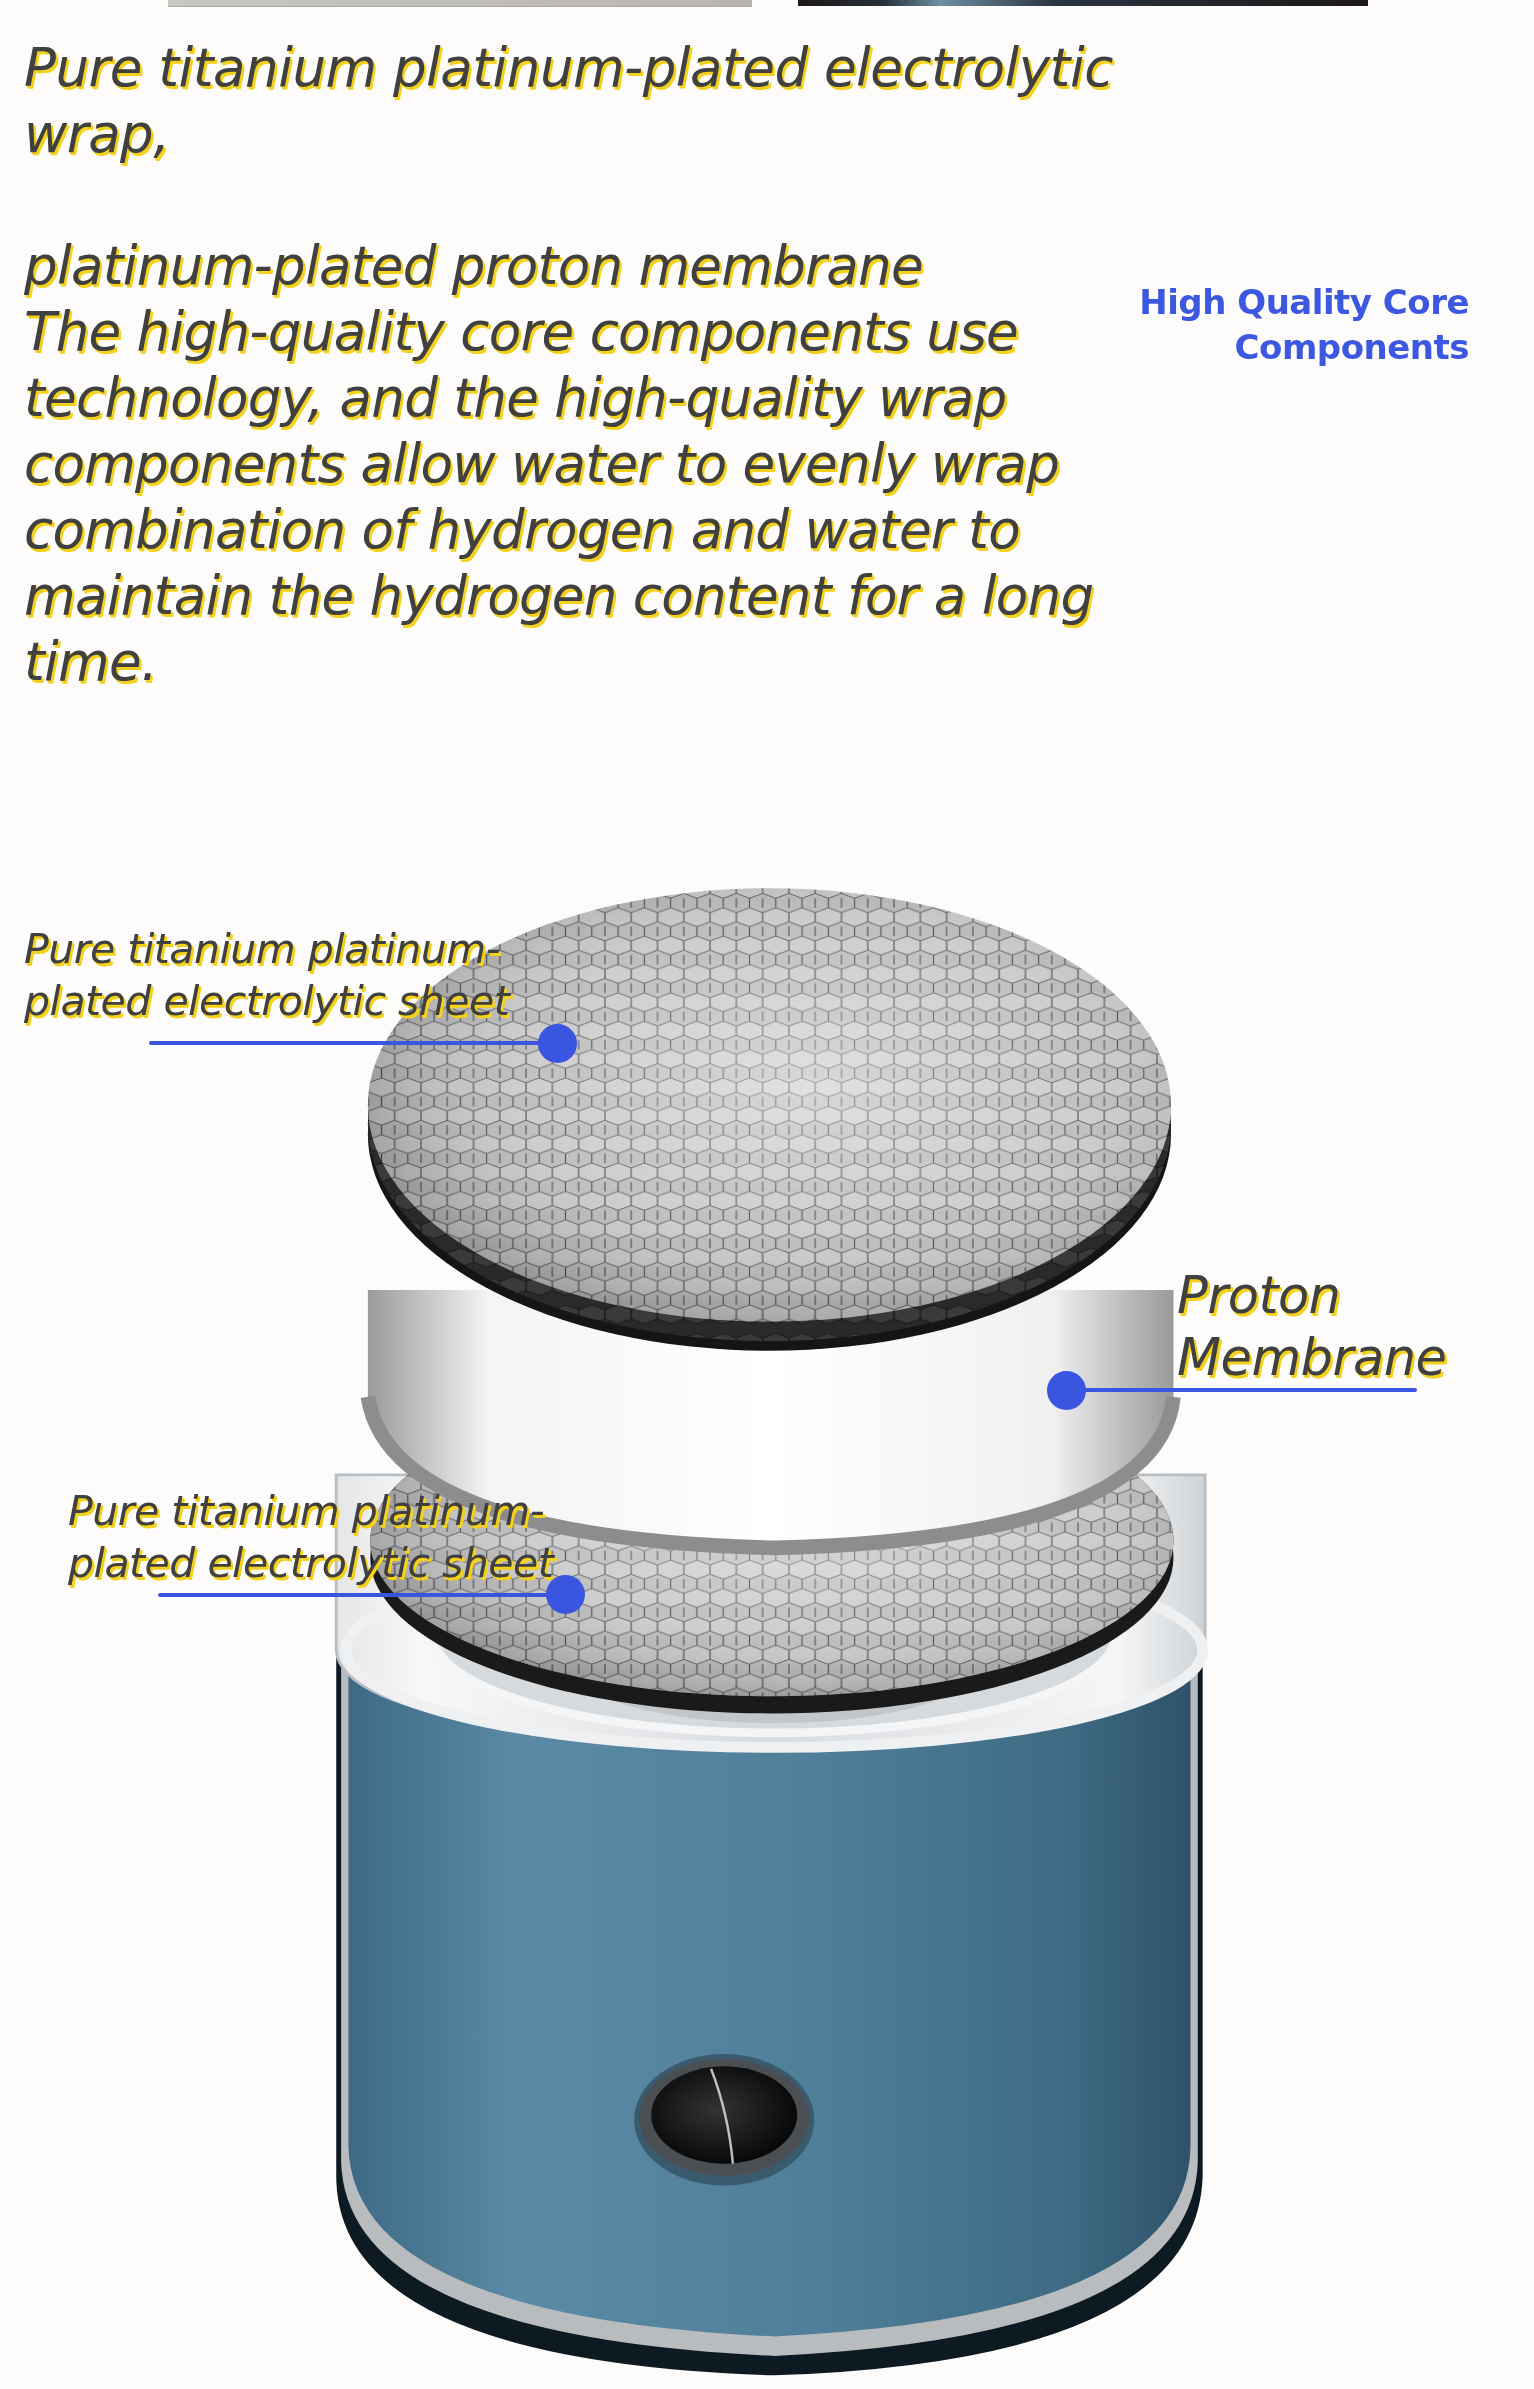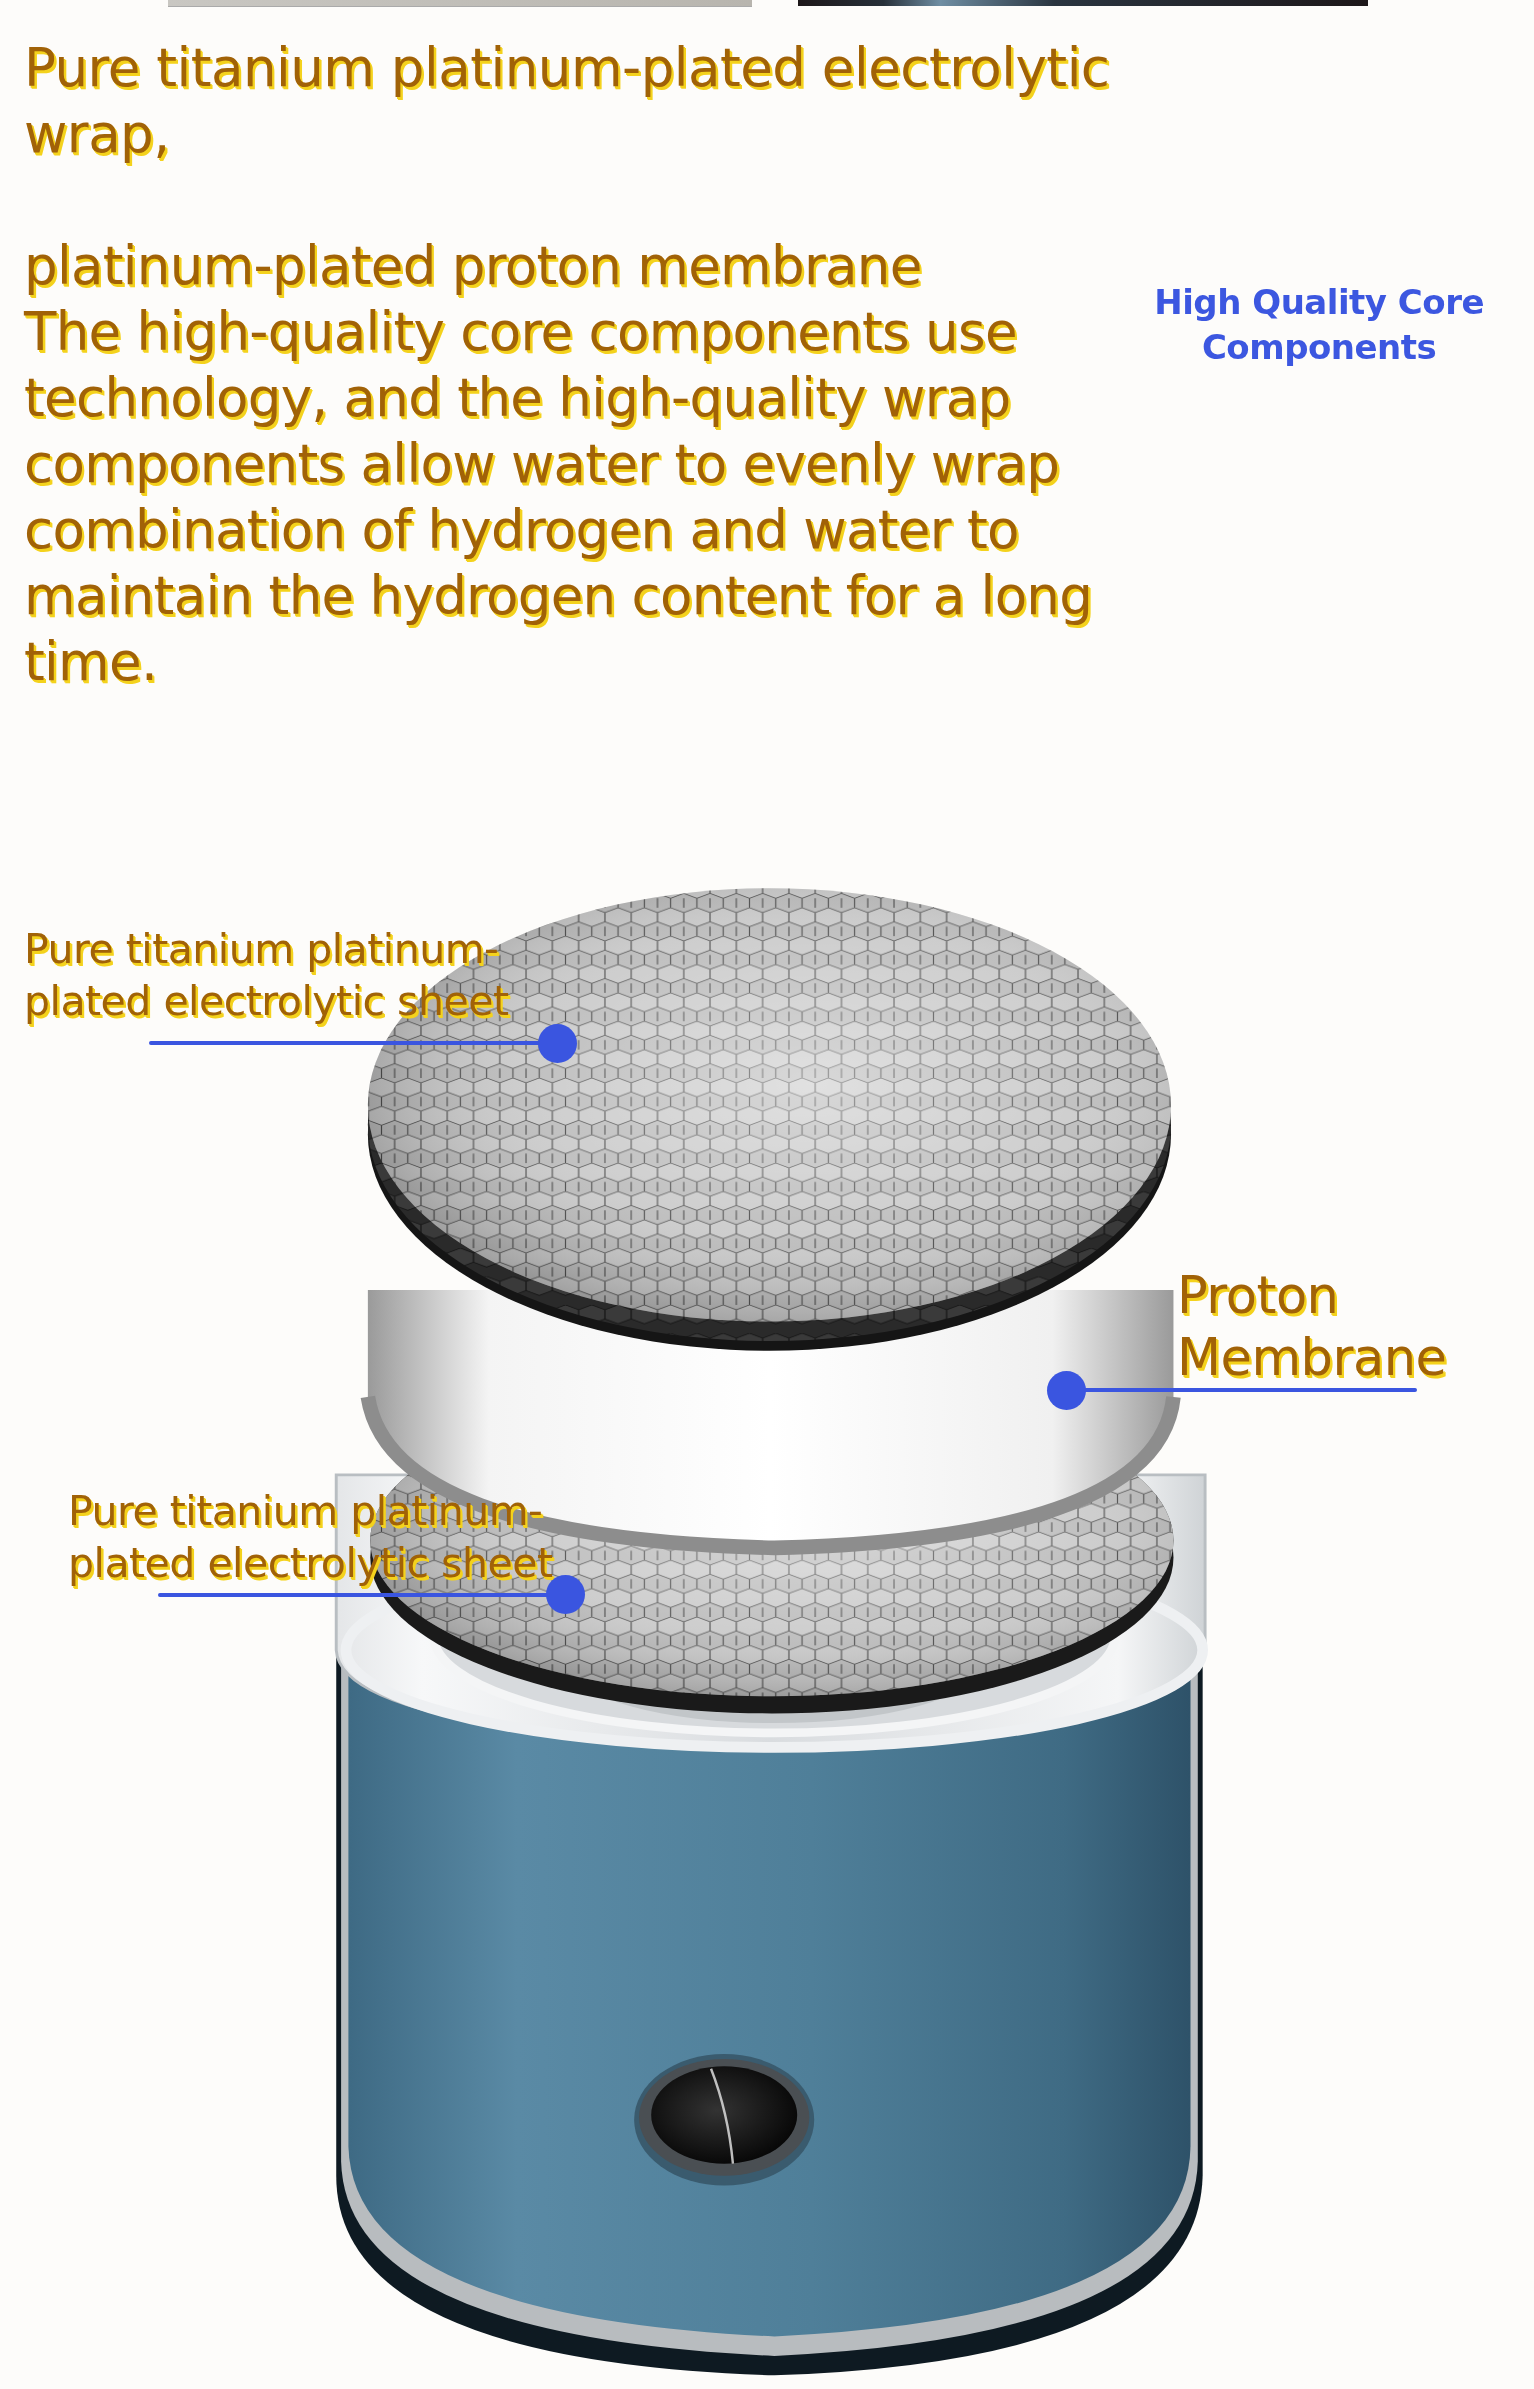--- a/index.html
+++ b/index.html
@@ -6,33 +6,34 @@
     body {
       width: 1535px; height: 2389px; position: relative; overflow: hidden;
       background: #fdfcfa;
       font-family: "DejaVu Sans", sans-serif;
     }
     .top-strip { position: absolute; top: 0; height: 5.8px; }
     .strip-left { left: 168px; width: 584px; background: linear-gradient(90deg, #c9c7c2, #b8b5ae); border-bottom: 1px solid #aaa; }
     .strip-right { left: 798px; width: 570px; background: linear-gradient(90deg, #1d1719 0%, #273039 15%, #6f8ea3 25%, #2a3540 45%, #1d1719 100%); }
 
     .yel {
-      color: #a16207;
+      color: #404040;
       text-shadow: 2.4px 2.9px 0 #f4d21c, 1.5px 1.9px 0 #f4d21c;
+      font-style: italic;
     }
     .heading {
       position: absolute; left: 24px; top: 35px; width: 1120px;
       font-size: 53px; line-height: 66px; letter-spacing: -0.5px;
     }
     .body-text {
       position: absolute; left: 24px; top: 233px; width: 1129px;
       font-size: 53px; line-height: 66px; letter-spacing: -0.7px;
     }
     .side-title {
-      position: absolute; right: 51px; top: 280px; text-align: center;
+      position: absolute; right: 66px; top: 280px; text-align: right;
       color: #3c57e0; font-weight: bold; font-size: 34px; line-height: 45px;
       letter-spacing: -0.5px;
       margin-left: 39px;
     }
     .label {
       position: absolute; font-size: 41px; line-height: 52px; letter-spacing: -0.5px; z-index: 5;
     }
     .label-top { left: 24px; top: 923px; }
     .label-proton { left: 1177px; top: 1265px; font-size: 51px; line-height: 62px; }
     .label-bottom { left: 68px; top: 1485px; }

